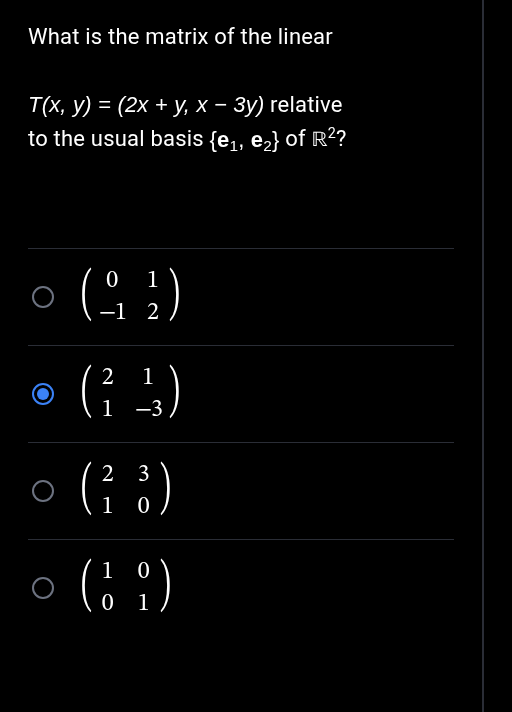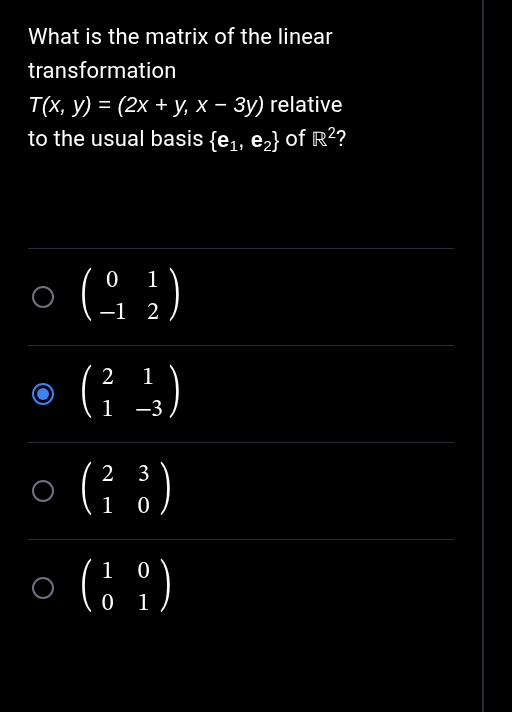--- a/index.html
+++ b/index.html
@@ -101,21 +101,21 @@
   }
   .neg { letter-spacing: -1px; }
 </style>
 </head>
 <body>
 
 <div class="page">
 
   <div class="question">
     <span>What is the matrix of the linear</span><br>
-    <span>transformation</span><br>
+    <br>
     <span class="math">T(x, y) = (2x + y, x − 3y)</span><span> relative</span><br>
     <span>to the usual basis </span><span class="math"><span class="rm">{</span><span class="rm" style="font-weight:bold">e</span><sub>1</sub><span class="rm">, </span><span class="rm" style="font-weight:bold">e</span><sub>2</sub><span class="rm">}</span></span><span> of </span><span class="bb">ℝ</span><sup>2</sup><span>?</span>
   </div>
 
   <div class="options">
 
     <div class="option">
       <div class="radio"></div>
       <div class="matrix">
         <span class="paren">(</span>

